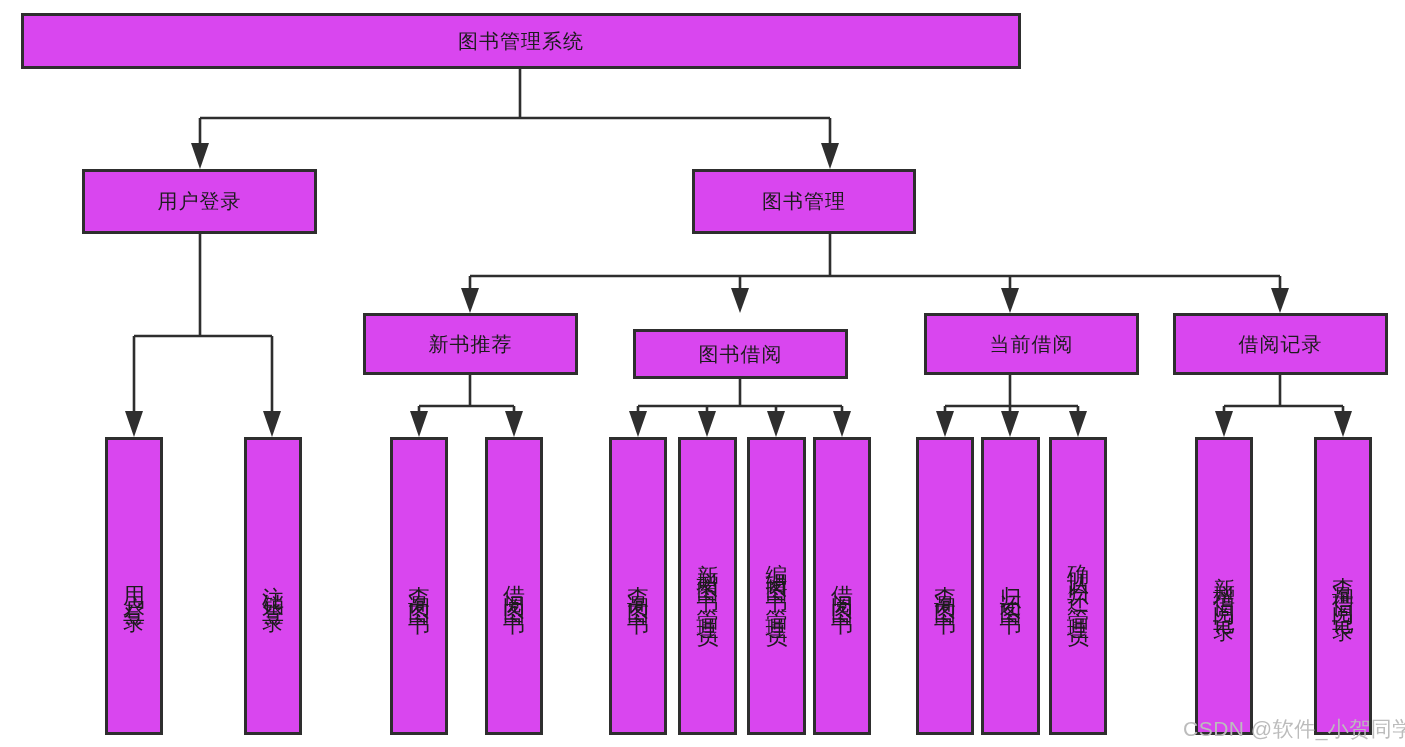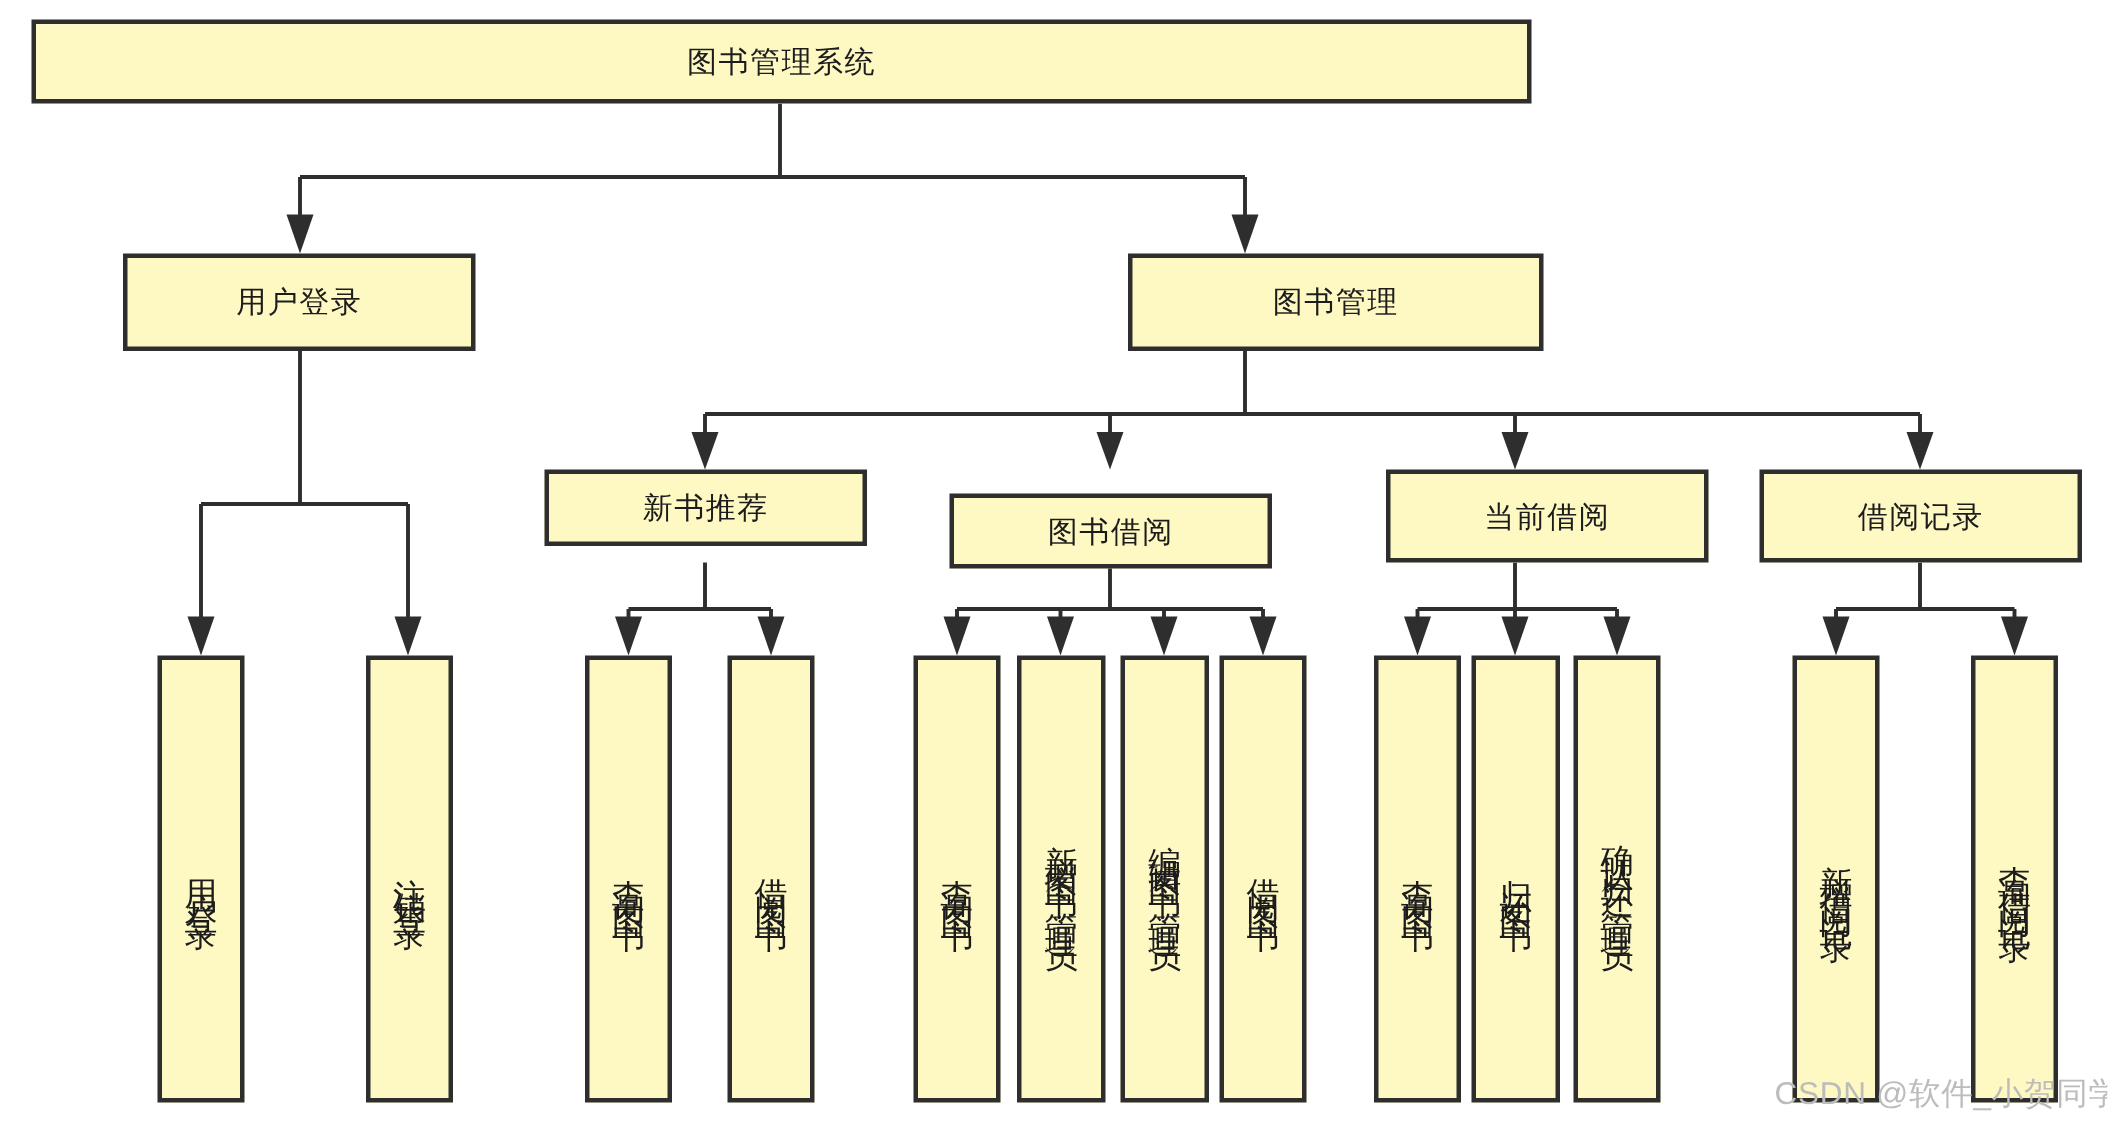--- a/index.html
+++ b/index.html
@@ -7,21 +7,21 @@
     position:relative;
     width:1405px;height:747px;
     background:#ffffff;
     font-family:"Liberation Sans",sans-serif;
     overflow:hidden;
   }
   .connectors{position:absolute;left:0;top:0;z-index:1;}
   .node{
     position:absolute;
     box-sizing:border-box;
-    background:#fef9c3;
+    background:#d946ef;
     border:3px solid #2e2e2e;
     display:flex;
     align-items:center;
     justify-content:center;
     z-index:2;
   }
   .node .lbl{
     color:#1c1c1c;
     font-size:20px;
     letter-spacing:1px;
@@ -115,25 +115,25 @@
     </g>
   </svg>
 
   <div class="node" style="left:21px;top:13px;width:1000px;height:56px">
     <span class="lbl">图书管理系统</span>
   </div>
 
   <div class="node" style="left:82px;top:169px;width:235px;height:65px">
     <span class="lbl">用户登录</span>
   </div>
-  <div class="node" style="left:752px;top:169px;width:277px;height:65px">
+  <div class="node" style="left:692px;top:169px;width:224px;height:65px">
     <span class="lbl">图书管理</span>
   </div>
 
-  <div class="node" style="left:363px;top:313px;width:215px;height:51px">
+  <div class="node" style="left:363px;top:313px;width:215px;height:62px">
     <span class="lbl">新书推荐</span>
   </div>
   <div class="node" style="left:633px;top:329px;width:215px;height:50px">
     <span class="lbl">图书借阅</span>
   </div>
   <div class="node" style="left:924px;top:313px;width:215px;height:62px">
     <span class="lbl">当前借阅</span>
   </div>
   <div class="node" style="left:1173px;top:313px;width:215px;height:62px">
     <span class="lbl">借阅记录</span>

